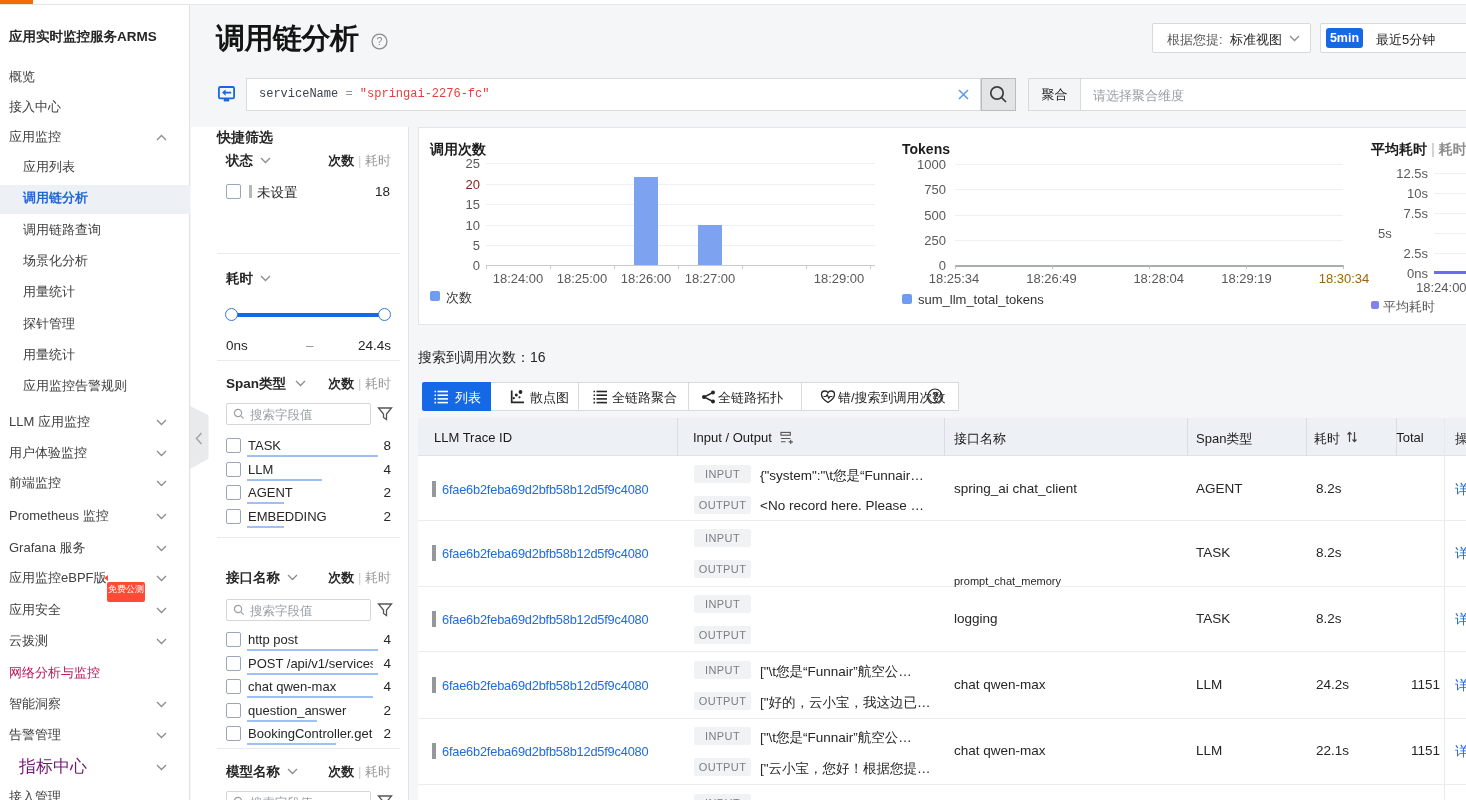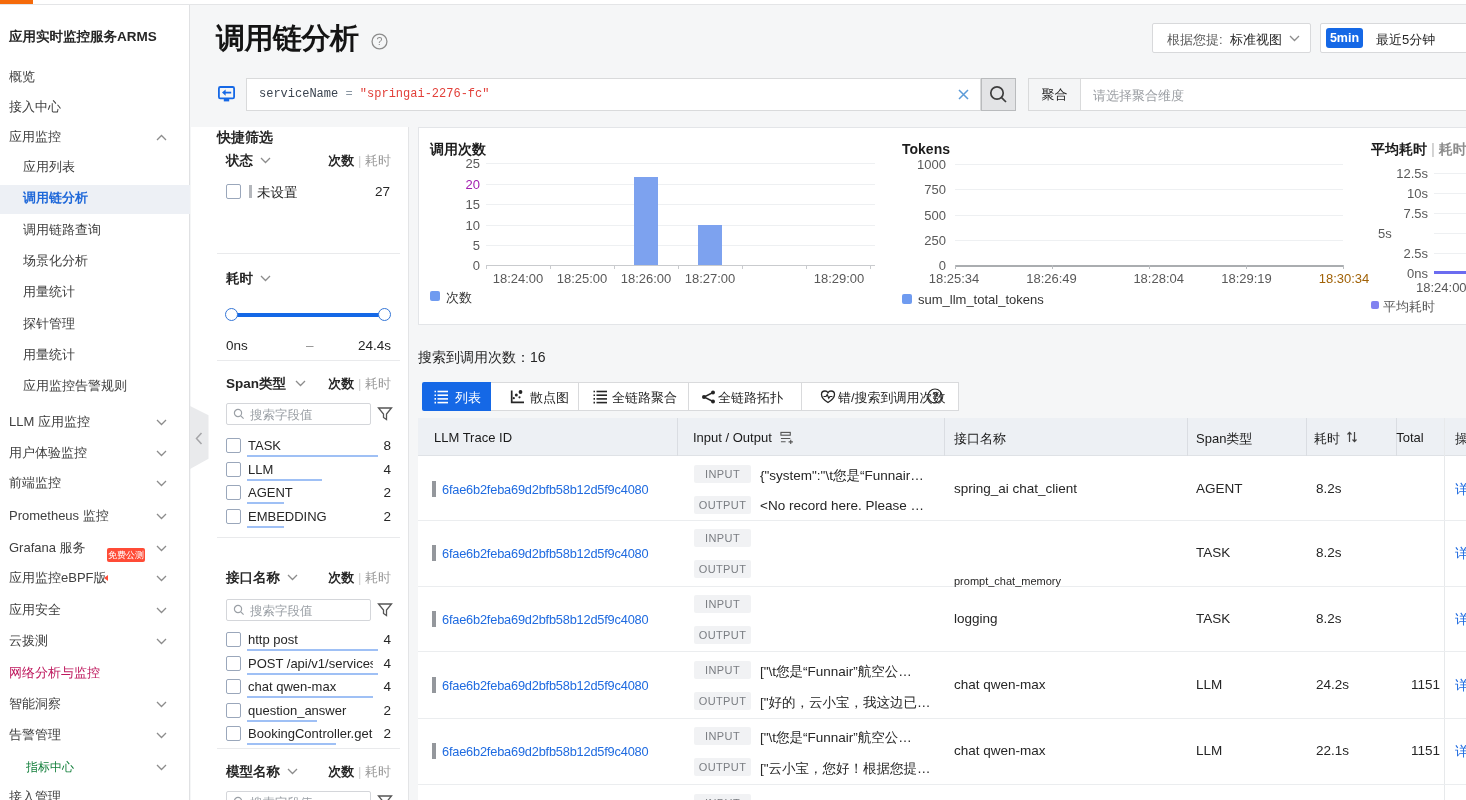--- a/index.html
+++ b/index.html
@@ -61,26 +61,26 @@
   </svg>
 <div class="abs" style="left:9px;top:664.5px;font-size:13px;color:#be185d;line-height:16px">网络分析与监控</div>
 <div class="abs" style="left:9px;top:696px;font-size:13px;color:#404040;line-height:16px">智能洞察</div>
 <svg class="abs" style="left:156px;top:701px" width="11" height="7" viewBox="0 0 11 7">
     <path d="M1 1 L5.5 5.5 L10 1" stroke="#8c8c8c" stroke-width="1.3" fill="none"></path>
   </svg>
 <div class="abs" style="left:9px;top:727px;font-size:13px;color:#404040;line-height:16px">告警管理</div>
 <svg class="abs" style="left:156px;top:732px" width="11" height="7" viewBox="0 0 11 7">
     <path d="M1 1 L5.5 5.5 L10 1" stroke="#8c8c8c" stroke-width="1.3" fill="none"></path>
   </svg>
-<div class="abs" style="left:26px;top:758.5px;font-size:12px;color:#15803d;line-height:16px">指标中心</div>
+<div class="abs" style="left:19px;top:758.5px;font-size:17px;color:#701a75;line-height:16px">指标中心</div>
 <svg class="abs" style="left:156px;top:763.5px" width="11" height="7" viewBox="0 0 11 7">
     <path d="M1 1 L5.5 5.5 L10 1" stroke="#8c8c8c" stroke-width="1.3" fill="none"></path>
   </svg>
 <div class="abs" style="left:9px;top:789px;font-size:13px;color:#404040;line-height:16px">接入管理</div>
-<div class="abs" style="left:107px;top:548px;width:38px;height:14px;background:#ff4b36;border-radius:2px;color:#fff;font-size:9px;line-height:14px;text-align:center">免费公测</div>
+<div class="abs" style="left:107px;top:582px;width:38px;height:20px;background:#ff4b36;border-radius:2px;color:#fff;font-size:9px;line-height:14px;text-align:center">免费公测</div>
 <div class="abs" style="left:104px;top:575px;width:0;height:0;border-top:3px solid transparent;border-bottom:3px solid transparent;border-right:4px solid #ff4b36"></div>
 <svg class="abs" style="left:190px;top:406px;z-index:30" width="19" height="63" viewBox="0 0 19 63">
     <path d="M0 0 L18.5 9.3 L18.5 52.7 L0 63 Z" fill="#e9eaec"></path>
     <path d="M11.5 27 L6.5 32.5 L11.5 38" stroke="#a5a5a8" stroke-width="1.5" fill="none"></path>
   </svg>
 <div class="abs" style="left:216px;top:19px;font-size:29px;font-weight:600;color:#141414;letter-spacing:-0.5px">调用链分析</div>
 <svg class="abs" style="left:371px;top:33px" width="17" height="17" viewBox="0 0 16 16">
     <circle cx="8" cy="8" r="7" stroke="#8c8c8c" stroke-width="1.2" fill="none"></circle>
     <text x="8" y="11.5" text-anchor="middle" font-size="10" fill="#8c8c8c" font-family="Liberation Sans">?</text>
   </svg>
@@ -116,21 +116,21 @@
 <div class="abs" style="left:408px;top:127px;width:1px;height:673px;background:#e3e4e6"></div>
 <div class="abs" style="left:217px;top:129px;font-size:14px;font-weight:700;color:#262626">快捷筛选</div>
 <div class="abs" style="left:226px;top:152px;font-size:13.5px;font-weight:700;color:#262626">状态</div>
 <svg class="abs" style="left:260px;top:157px" width="11" height="7" viewBox="0 0 11 7">
     <path d="M1 1 L5.5 5.5 L10 1" stroke="#8c8c8c" stroke-width="1.3" fill="none"></path>
   </svg>
 <div class="abs" style="left:280px;top:152px;width:111px;text-align:right;font-size:13px;color:#999"><span style="color:#262626;font-weight:700">次数</span> <span style="color:#d0d0d0">|</span> 耗时</div>
 <div class="abs" style="left:226px;top:184px;width:15px;height:15px;border:1px solid #9aa7bb;border-radius:2px;background:#fff"></div>
 <div class="abs" style="left:249px;top:185px;width:3px;height:13px;background:#b4b7bc"></div>
 <div class="abs" style="left:257px;top:184px;font-size:13.5px;color:#262626">未设置</div>
-<div class="abs" style="left:340px;top:184px;width:50px;text-align:right;font-size:13.5px;color:#262626">27</div>
+<div class="abs" style="left:340px;top:184px;width:50px;text-align:right;font-size:13.5px;color:#262626">18</div>
 <div class="abs" style="left:217px;top:253px;width:183px;height:1px;background:#e9eaec"></div>
 <div class="abs" style="left:226px;top:270px;font-size:13.5px;font-weight:700;color:#262626">耗时</div>
 <svg class="abs" style="left:260px;top:275px" width="11" height="7" viewBox="0 0 11 7">
     <path d="M1 1 L5.5 5.5 L10 1" stroke="#8c8c8c" stroke-width="1.3" fill="none"></path>
   </svg>
 <div class="abs" style="left:232px;top:313px;width:153px;height:4px;background:#1568e6;border-radius:2px"></div>
 <div class="abs" style="left:225px;top:308px;width:13px;height:13px;border-radius:50%;background:#fff;border:1.6px solid #3576d6"></div>
 <div class="abs" style="left:378px;top:308px;width:13px;height:13px;border-radius:50%;background:#fff;border:1.6px solid #3576d6"></div>
 <div class="abs" style="left:226px;top:338px;font-size:13.5px;color:#262626">0ns</div>
 <div class="abs" style="left:306px;top:338px;font-size:13.5px;color:#8c8c8c">–</div>
@@ -213,21 +213,21 @@
     <path d="M7.8 7.8 L10.6 10.6" stroke="#9ba0a6" stroke-width="1.2"></path>
   </svg>
 <div class="abs" style="left:250px;top:795px;font-size:12.5px;color:#9ba0a6">搜索字段值</div>
 <svg class="abs" style="left:377px;top:794px" width="16" height="16" viewBox="0 0 16 16">
     <path d="M1.5 2 H14.5 L9.5 8 V13.5 L6.5 11.5 V8 Z" stroke="#555" stroke-width="1.3" fill="none"></path>
   </svg>
 <div class="abs" style="left:418px;top:127px;width:1060px;height:198px;background:#fff;border:1px solid #e3e5e8"></div>
 <div class="abs" style="left:430px;top:141px;font-size:14px;font-weight:700;color:#1c1c1c">调用次数</div>
 <div class="abs" style="left:430px;top:156px;width:50px;text-align:right;font-size:13px;color:#595959">25</div>
 <div class="abs" style="left:486px;top:163px;width:389px;height:1px;background:#eef0f2"></div>
-<div class="abs" style="left:430px;top:176.5px;width:50px;text-align:right;font-size:13px;color:#a21caf">20</div>
+<div class="abs" style="left:430px;top:176.5px;width:50px;text-align:right;font-size:13px;color:#7f1d1d">20</div>
 <div class="abs" style="left:486px;top:183.5px;width:389px;height:1px;background:#eef0f2"></div>
 <div class="abs" style="left:430px;top:197px;width:50px;text-align:right;font-size:13px;color:#595959">15</div>
 <div class="abs" style="left:486px;top:204px;width:389px;height:1px;background:#eef0f2"></div>
 <div class="abs" style="left:430px;top:217.5px;width:50px;text-align:right;font-size:13px;color:#595959">10</div>
 <div class="abs" style="left:486px;top:224.5px;width:389px;height:1px;background:#eef0f2"></div>
 <div class="abs" style="left:430px;top:238px;width:50px;text-align:right;font-size:13px;color:#595959">5</div>
 <div class="abs" style="left:486px;top:245px;width:389px;height:1px;background:#eef0f2"></div>
 <div class="abs" style="left:430px;top:258px;width:50px;text-align:right;font-size:13px;color:#595959">0</div>
 <div class="abs" style="left:486px;top:265px;width:389px;height:1px;background:#c9cbce"></div>
 <div class="abs" style="left:634px;top:177px;width:24px;height:88px;background:#7da2ef"></div>

